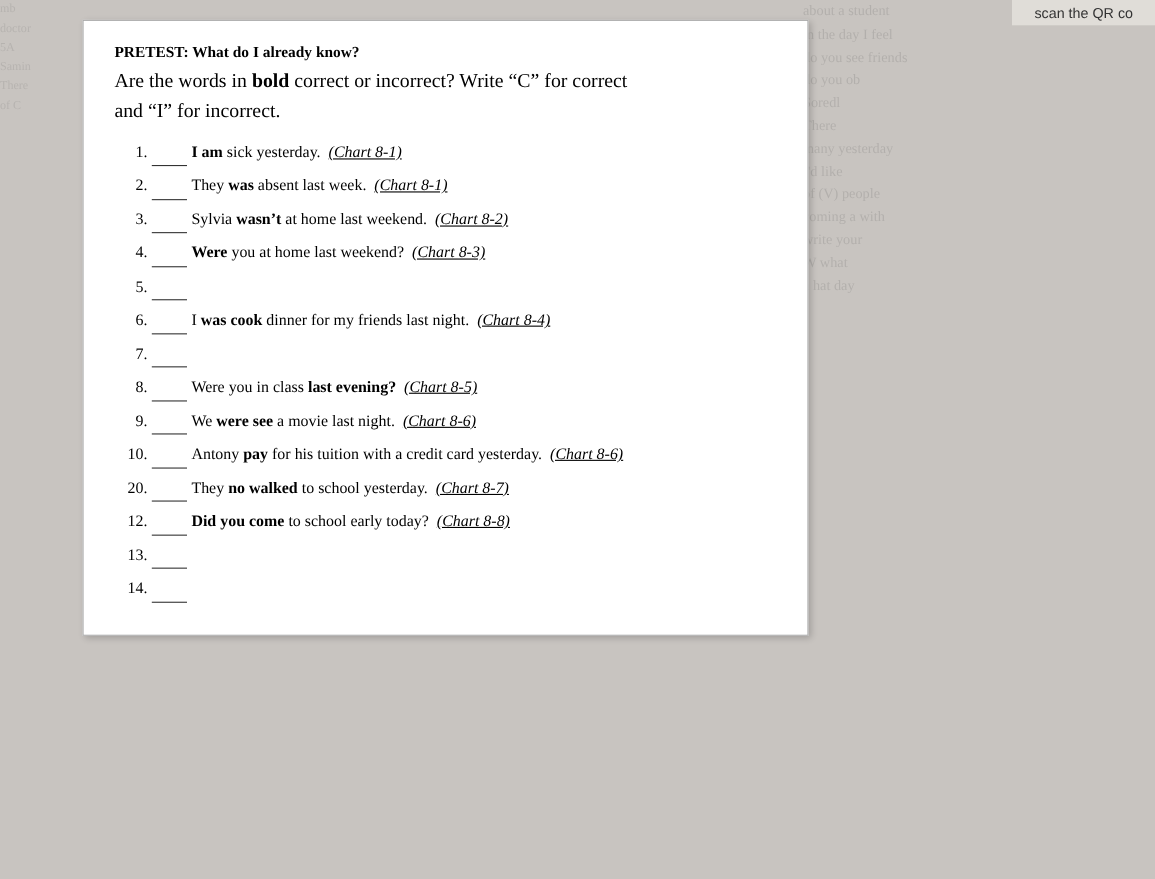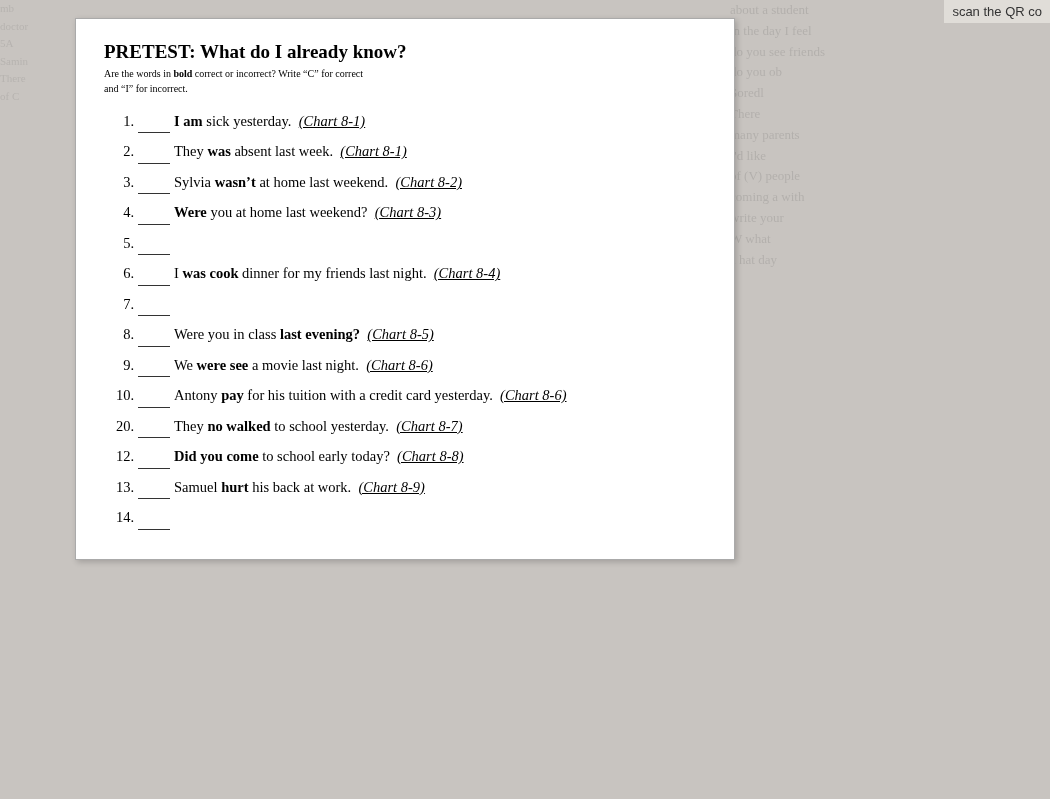--- a/index.html
+++ b/index.html
@@ -38,31 +38,31 @@
     }
 
     .corner-text {
       position: absolute;
       top: 0px;
       right: 0px;
       font-size: 13px;
       color: #333;
       font-family: Arial, sans-serif;
       background: #e0ddd8;
-      padding: 4px 8px;
+      padding: 4px 20px;
     }
 
     .title {
-      font-size: 19px;
+      font-size: 14px;
       font-weight: bold;
       margin-bottom: 3px;
     }
 
     .subtitle {
-      font-size: 10px;
+      font-size: 18px;
       margin-bottom: 14px;
       line-height: 1.5;
     }
 
     .subtitle b {
       font-weight: bold;
     }
 
     .item-list {
       list-style: none;
@@ -143,21 +143,21 @@
 
 <div class="corner-text">scan the QR co</div>
 
 <div class="side-text-right">
   <div class="faded-line">about a student</div>
   <div class="faded-line">in the day I feel</div>
   <div class="faded-line">do you see friends</div>
   <div class="faded-line">do you ob</div>
   <div class="faded-line">Soredl</div>
   <div class="faded-line">There</div>
-  <div class="faded-line" style="transform:rotate(0deg)">many parents</div>
+  <div class="faded-line" style="transform:rotate(0deg)">many yesterday</div>
   <div class="faded-line">I'd like</div>
   <div class="faded-line">of (V) people</div>
   <div class="faded-line">coming a with</div>
   <div class="faded-line">write your</div>
   <div class="faded-line">W what</div>
   <div class="faded-line">a hat day</div>
 </div>
 
 <div class="side-text-left">
   <div class="faded-line" style="font-size:11px">mb</div>
@@ -232,21 +232,20 @@
         <span class="item-text">They <b>no walked</b> to school yesterday.&nbsp;&nbsp;<span class="chart-ref">(Chart 8-7)</span></span>
       </li>
       <li>
         <span class="item-num">12.</span>
         <span class="item-blank">&nbsp;&nbsp;&nbsp;&nbsp;</span>
         <span class="item-text"><b>Did you come</b> to school early today?&nbsp;&nbsp;<span class="chart-ref">(Chart 8-8)</span></span>
       </li>
       <li>
         <span class="item-num">13.</span>
         <span class="item-blank">&nbsp;&nbsp;&nbsp;&nbsp;</span>
-        <span class="item-text">Samuel <b>hurt</b> his back at work.&nbsp;&nbsp;<span class="chart-ref">(Chart 8-9)</span></span>
       </li>
       <li>
         <span class="item-num">14.</span>
         <span class="item-blank">&nbsp;&nbsp;&nbsp;&nbsp;</span>
       </li>
     </ol>
 
 </div>
 
 </body></html>

